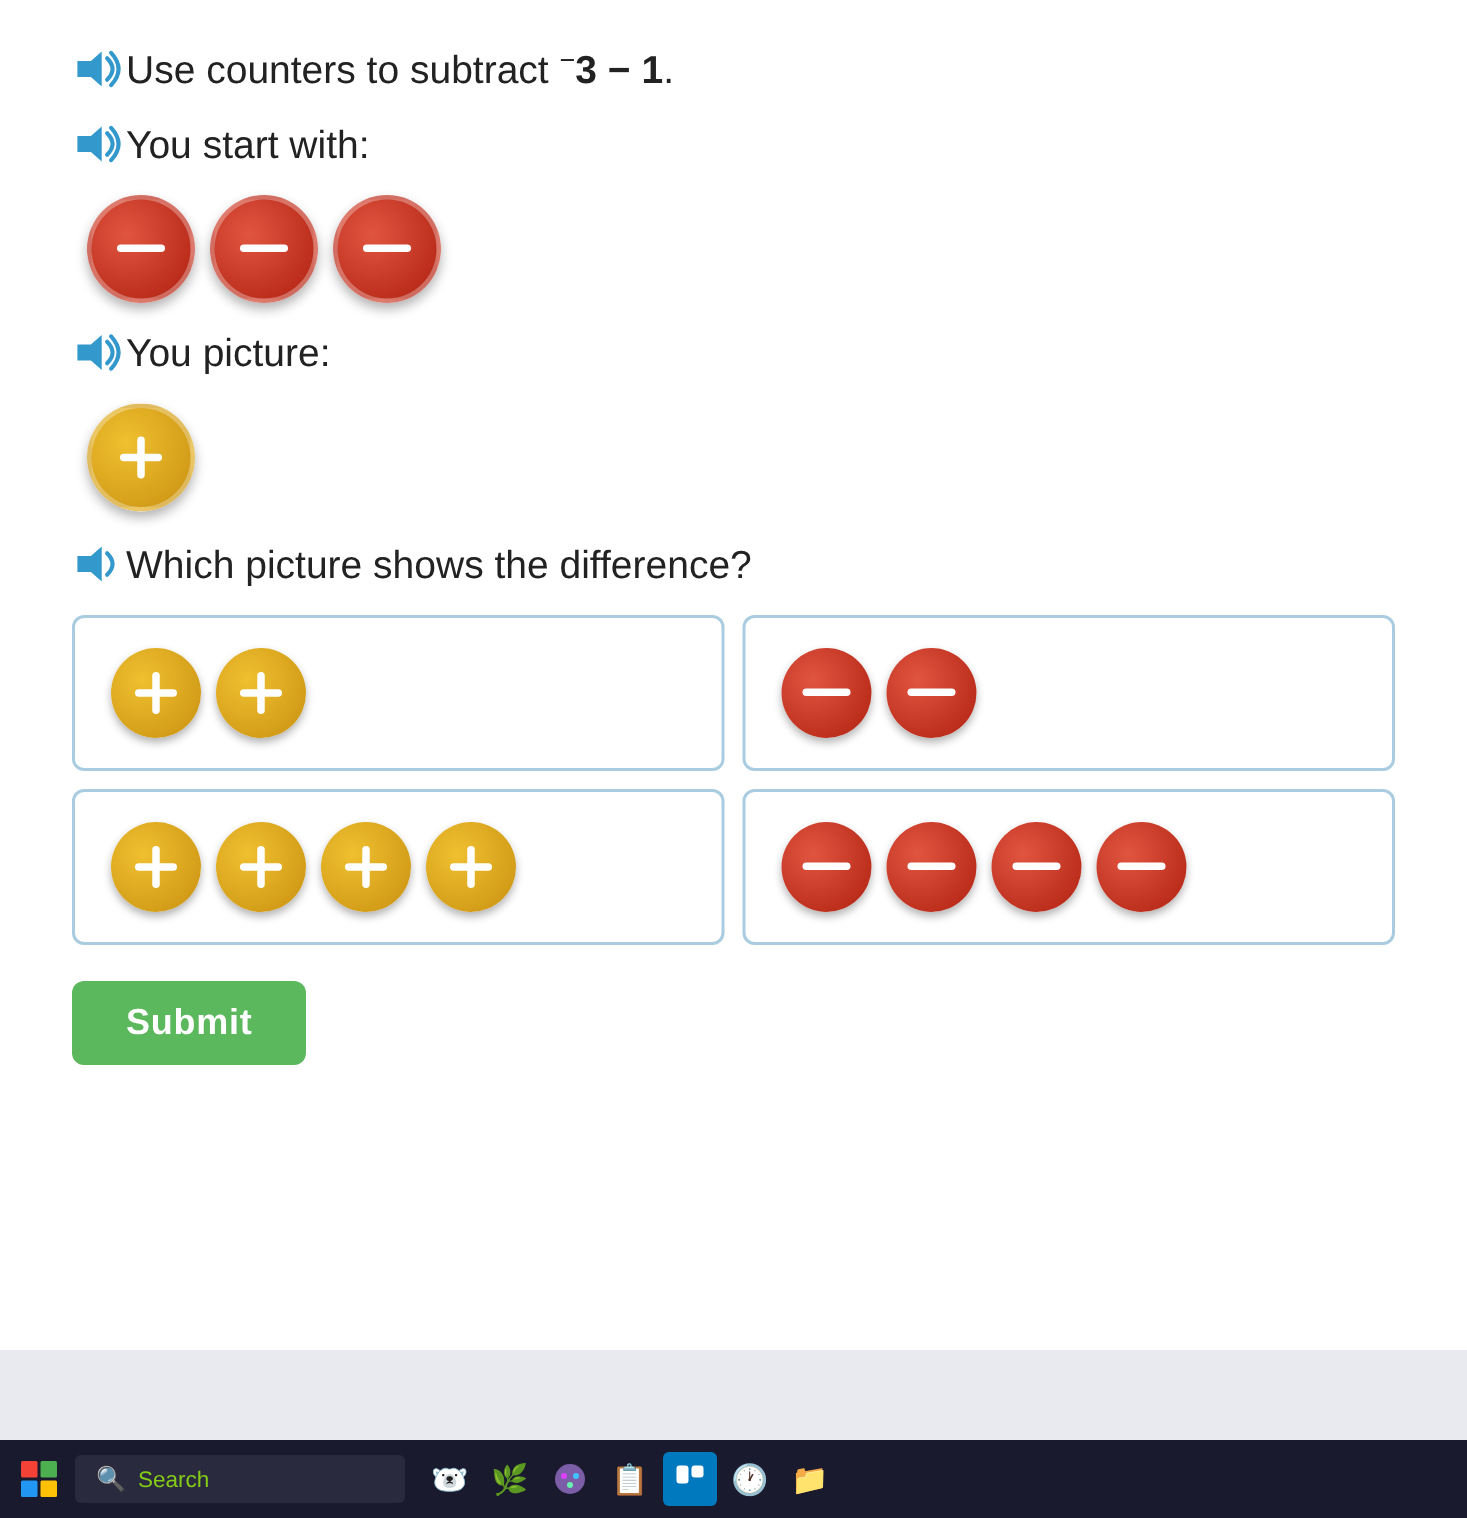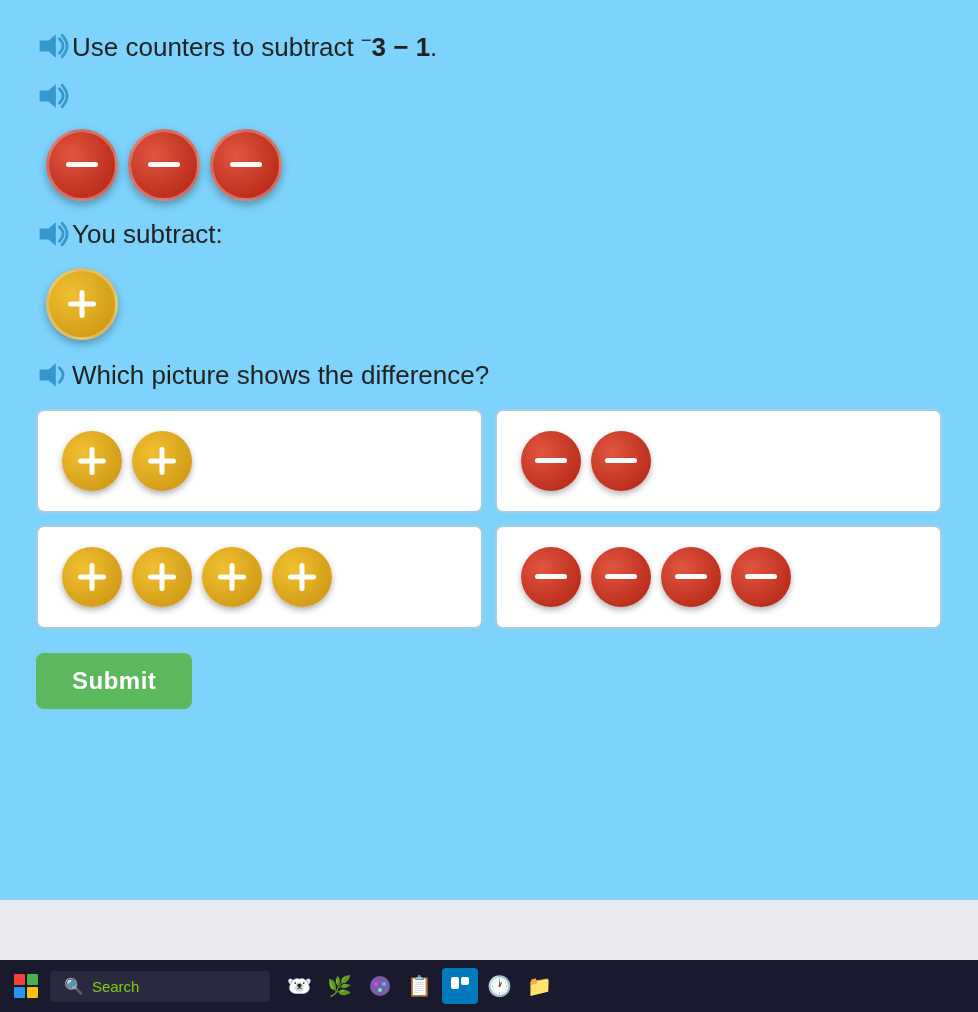--- a/index.html
+++ b/index.html
@@ -7,24 +7,24 @@
     body {
       width: 978px;
       height: 1012px;
       background: #e8eaf0;
       font-family: Arial, sans-serif;
       overflow: hidden;
       position: relative;
     }
 
     .main-content {
-      background: #7dd3fc;
+      background: #ffffff;
       width: 100%;
       height: 900px;
-      padding: 30px 36px;
+      padding: 30px 48px;
       position: relative;
     }
 
     .instruction-row {
       display: flex;
       align-items: center;
       margin-bottom: 18px;
     }
 
     .instruction-text {
@@ -247,20 +247,21 @@
     <span class="instruction-text">Use counters to subtract <sup>−</sup><strong>3 − 1</strong>.</span>
   </div>
 
   
   <div class="instruction-row">
     <svg class="speaker-svg" viewBox="0 0 40 32" fill="none" xmlns="http://www.w3.org/2000/svg">
       <polygon points="4,10 14,10 22,3 22,29 14,22 4,22" fill="#3399cc"></polygon>
       <path d="M26,8 Q34,16 26,24" stroke="#3399cc" stroke-width="3" fill="none" stroke-linecap="round"></path>
       <path d="M29,4 Q40,16 29,28" stroke="#3399cc" stroke-width="3" fill="none" stroke-linecap="round"></path>
     </svg>
+    <span class="instruction-text">You start with:</span>
   </div>
 
   
   <div class="counters-row">
     <div class="counter-circle counter-red">
       <span class="minus-sign"></span>
     </div>
     <div class="counter-circle counter-red">
       <span class="minus-sign"></span>
     </div>
@@ -269,21 +270,21 @@
     </div>
   </div>
 
   
   <div class="instruction-row">
     <svg class="speaker-svg" viewBox="0 0 40 32" fill="none" xmlns="http://www.w3.org/2000/svg">
       <polygon points="4,10 14,10 22,3 22,29 14,22 4,22" fill="#3399cc"></polygon>
       <path d="M26,8 Q34,16 26,24" stroke="#3399cc" stroke-width="3" fill="none" stroke-linecap="round"></path>
       <path d="M29,4 Q40,16 29,28" stroke="#3399cc" stroke-width="3" fill="none" stroke-linecap="round"></path>
     </svg>
-    <span class="instruction-text">You subtract:</span>
+    <span class="instruction-text">You picture:</span>
   </div>
 
   
   <div class="counters-row">
     <div class="counter-circle counter-gold">
       <div class="plus-sign">
         <div class="plus-h"></div>
         <div class="plus-v"></div>
       </div>
     </div>

